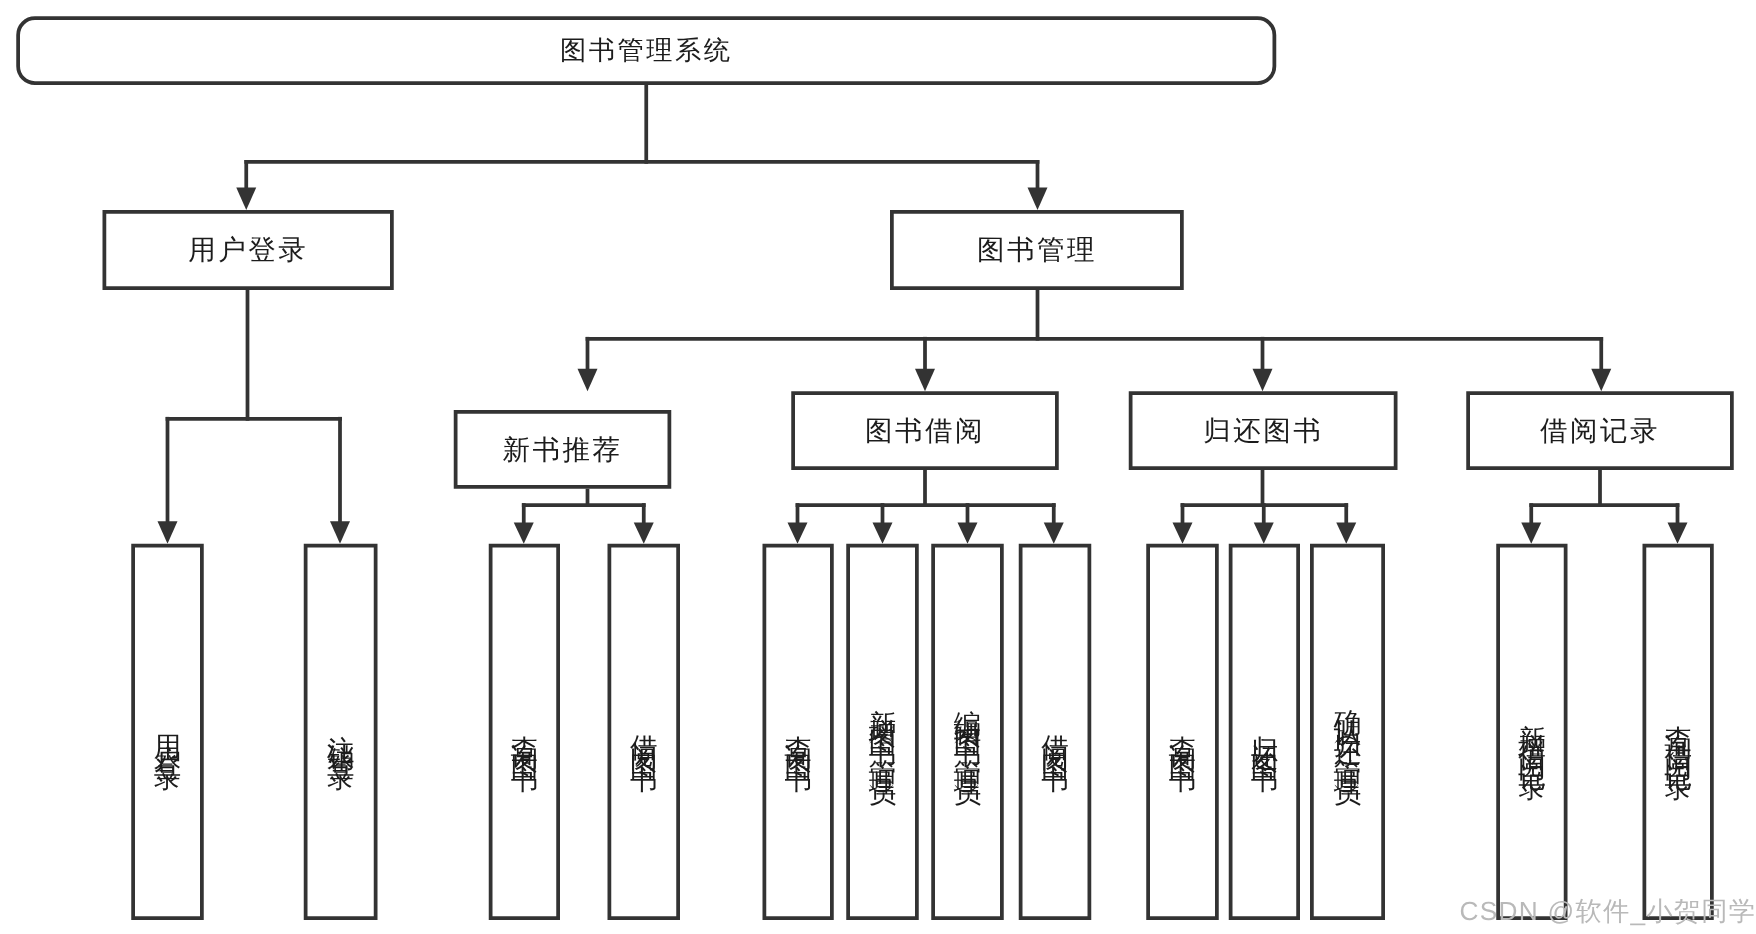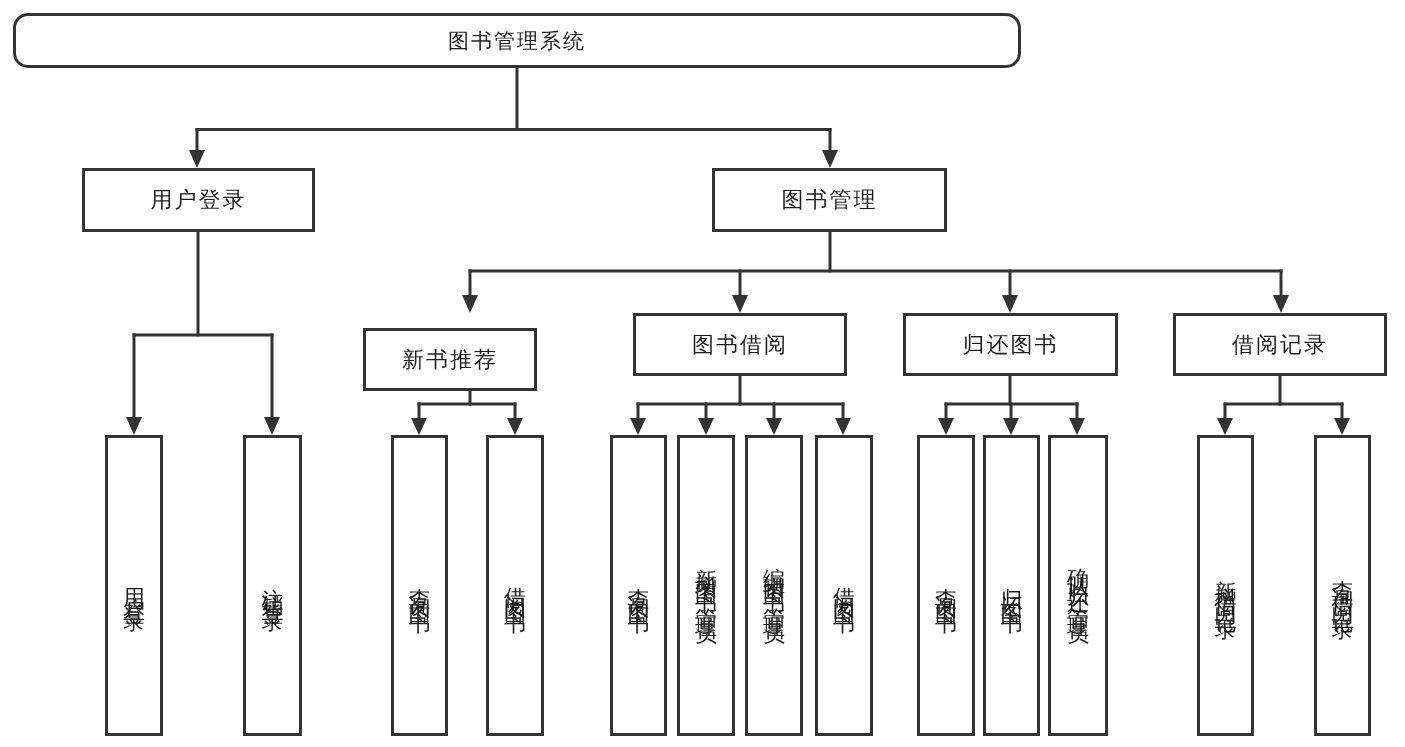--- a/index.html
+++ b/index.html
@@ -158,14 +158,15 @@
   <div class="node v-node" style="left:745px;top:435px;width:58px;height:301px;">编辑图书（管理员）</div>
   <div class="node v-node" style="left:815px;top:435px;width:58px;height:301px;">借阅图书</div>
 
   <div class="node v-node" style="left:917px;top:435px;width:58px;height:301px;">查询图书</div>
   <div class="node v-node" style="left:983px;top:435px;width:57px;height:301px;">归还图书</div>
   <div class="node v-node" style="left:1048px;top:435px;width:60px;height:301px;">确认归还（管理员）</div>
 
   <div class="node v-node" style="left:1197px;top:435px;width:57px;height:301px;">新增借阅记录</div>
   <div class="node v-node" style="left:1314px;top:435px;width:57px;height:301px;">查询借阅记录</div>
 
+  <div class="watermark">CSDN @软件_小贺同学</div>
 
 </div>
 
 </body></html>

